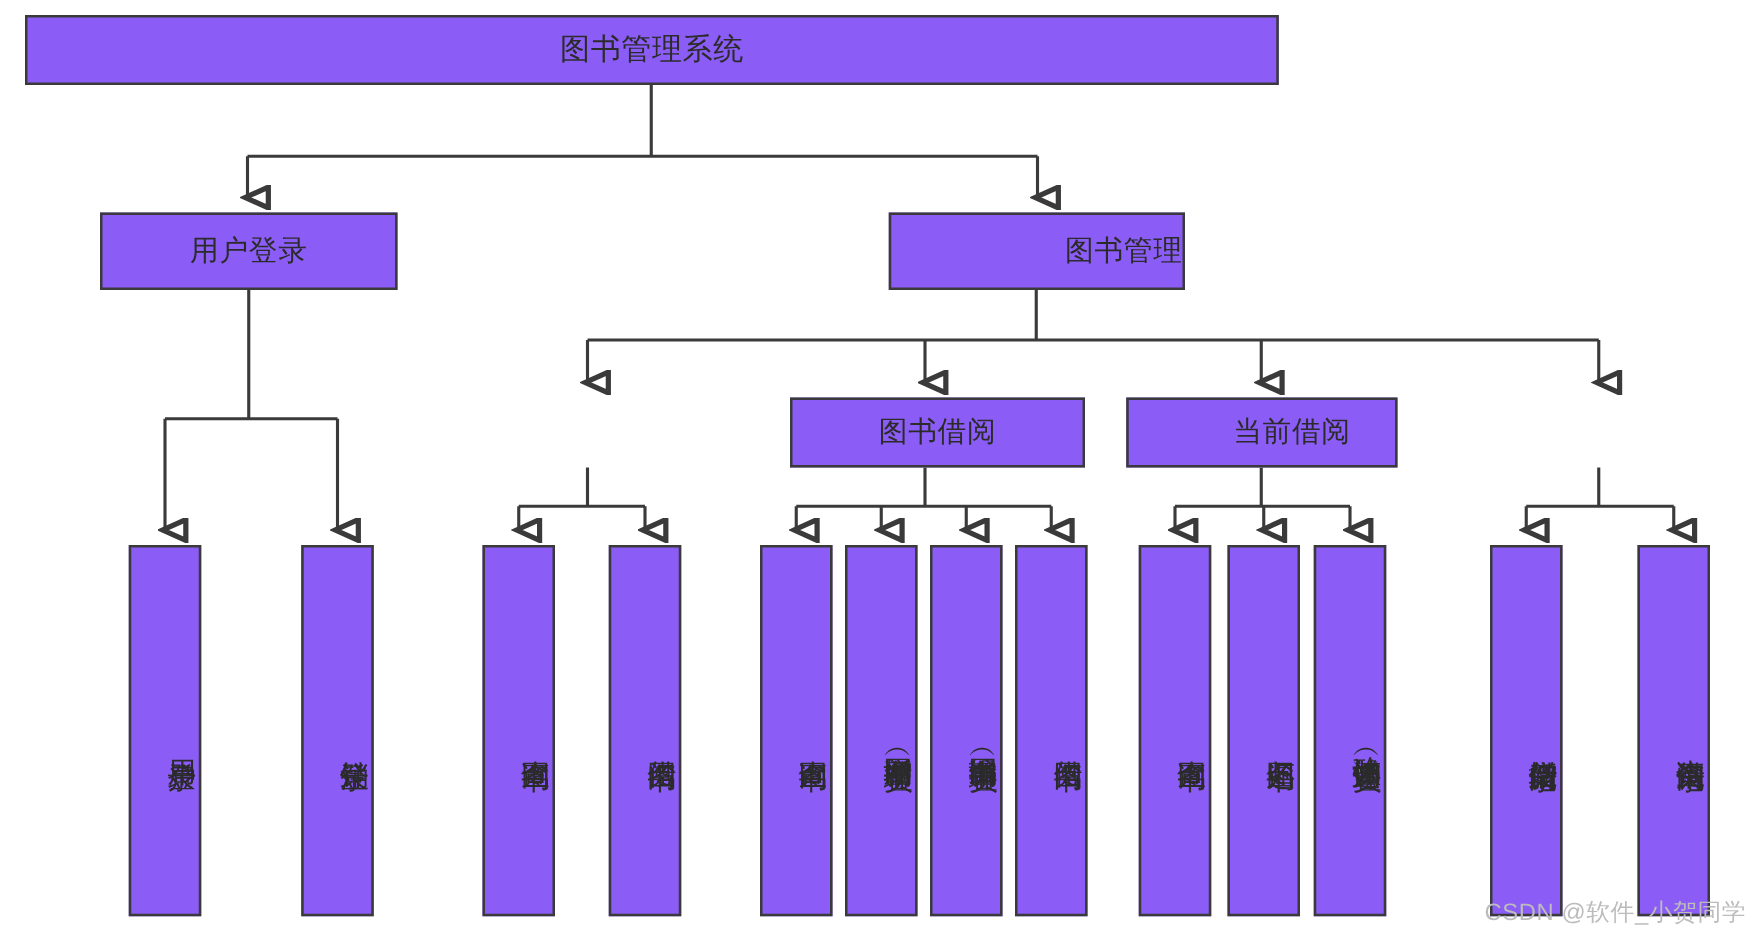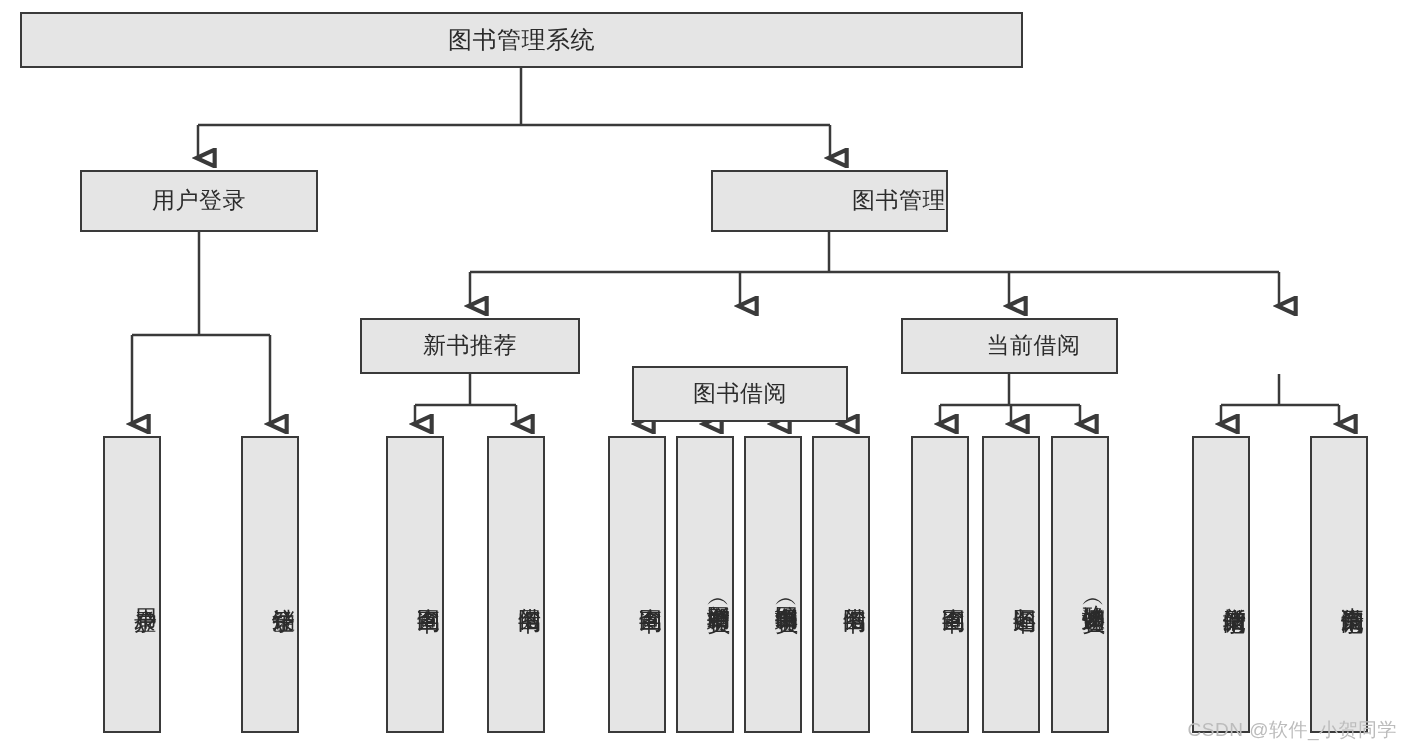--- a/index.html
+++ b/index.html
@@ -15,21 +15,21 @@
     position: relative;
     width: 1405px;
     height: 747px;
     background: #ffffff;
     overflow: hidden;
   }
   .node {
     position: absolute;
     box-sizing: border-box;
     border: 2.5px solid #3a3a3a;
-    background: #e5e5e5;
+    background: #8b5cf6;
     display: flex;
     align-items: center;
     justify-content: center;
     color: #2b2b2b;
   }
   .node-h {
     font-size: 23px;
     letter-spacing: 0.5px;
     line-height: 1.1;
     white-space: nowrap;
@@ -131,24 +131,21 @@
     <span>图书管理系统</span>
   </div>
 
   <div class="node node-h" style="left:80px; top:170px; width:238px; height:62px;">
     <span>用户登录</span>
   </div>
   <div class="node node-h" style="left:711px; top:170px; width:237px; height:62px;justify-content:flex-end;">
     <span>图书管理</span>
   </div>
 
-  <div class="node node-h" style="left:360px; top:318px; width:220px; height:56px;">
-    <span>新书推荐</span>
-  </div>
-  <div class="node node-h" style="left:632px; top:318px; width:216px; height:56px;margin-top:48px;">
+  <div class="node node-h" style="left:632px; top:318px; width:236px; height:56px;">
     <span>图书借阅</span>
   </div>
   <div class="node node-h" style="left:901px; top:318px; width:217px; height:56px;padding-left:48px;">
     <span>当前借阅</span>
   </div>
 
   <div class="node node-v" style="left:103px; top:436px; width:58px; height:297px;">
     <span>用户登录</span>
   </div>
   <div class="node node-v" style="left:241px; top:436px; width:58px; height:297px;">

